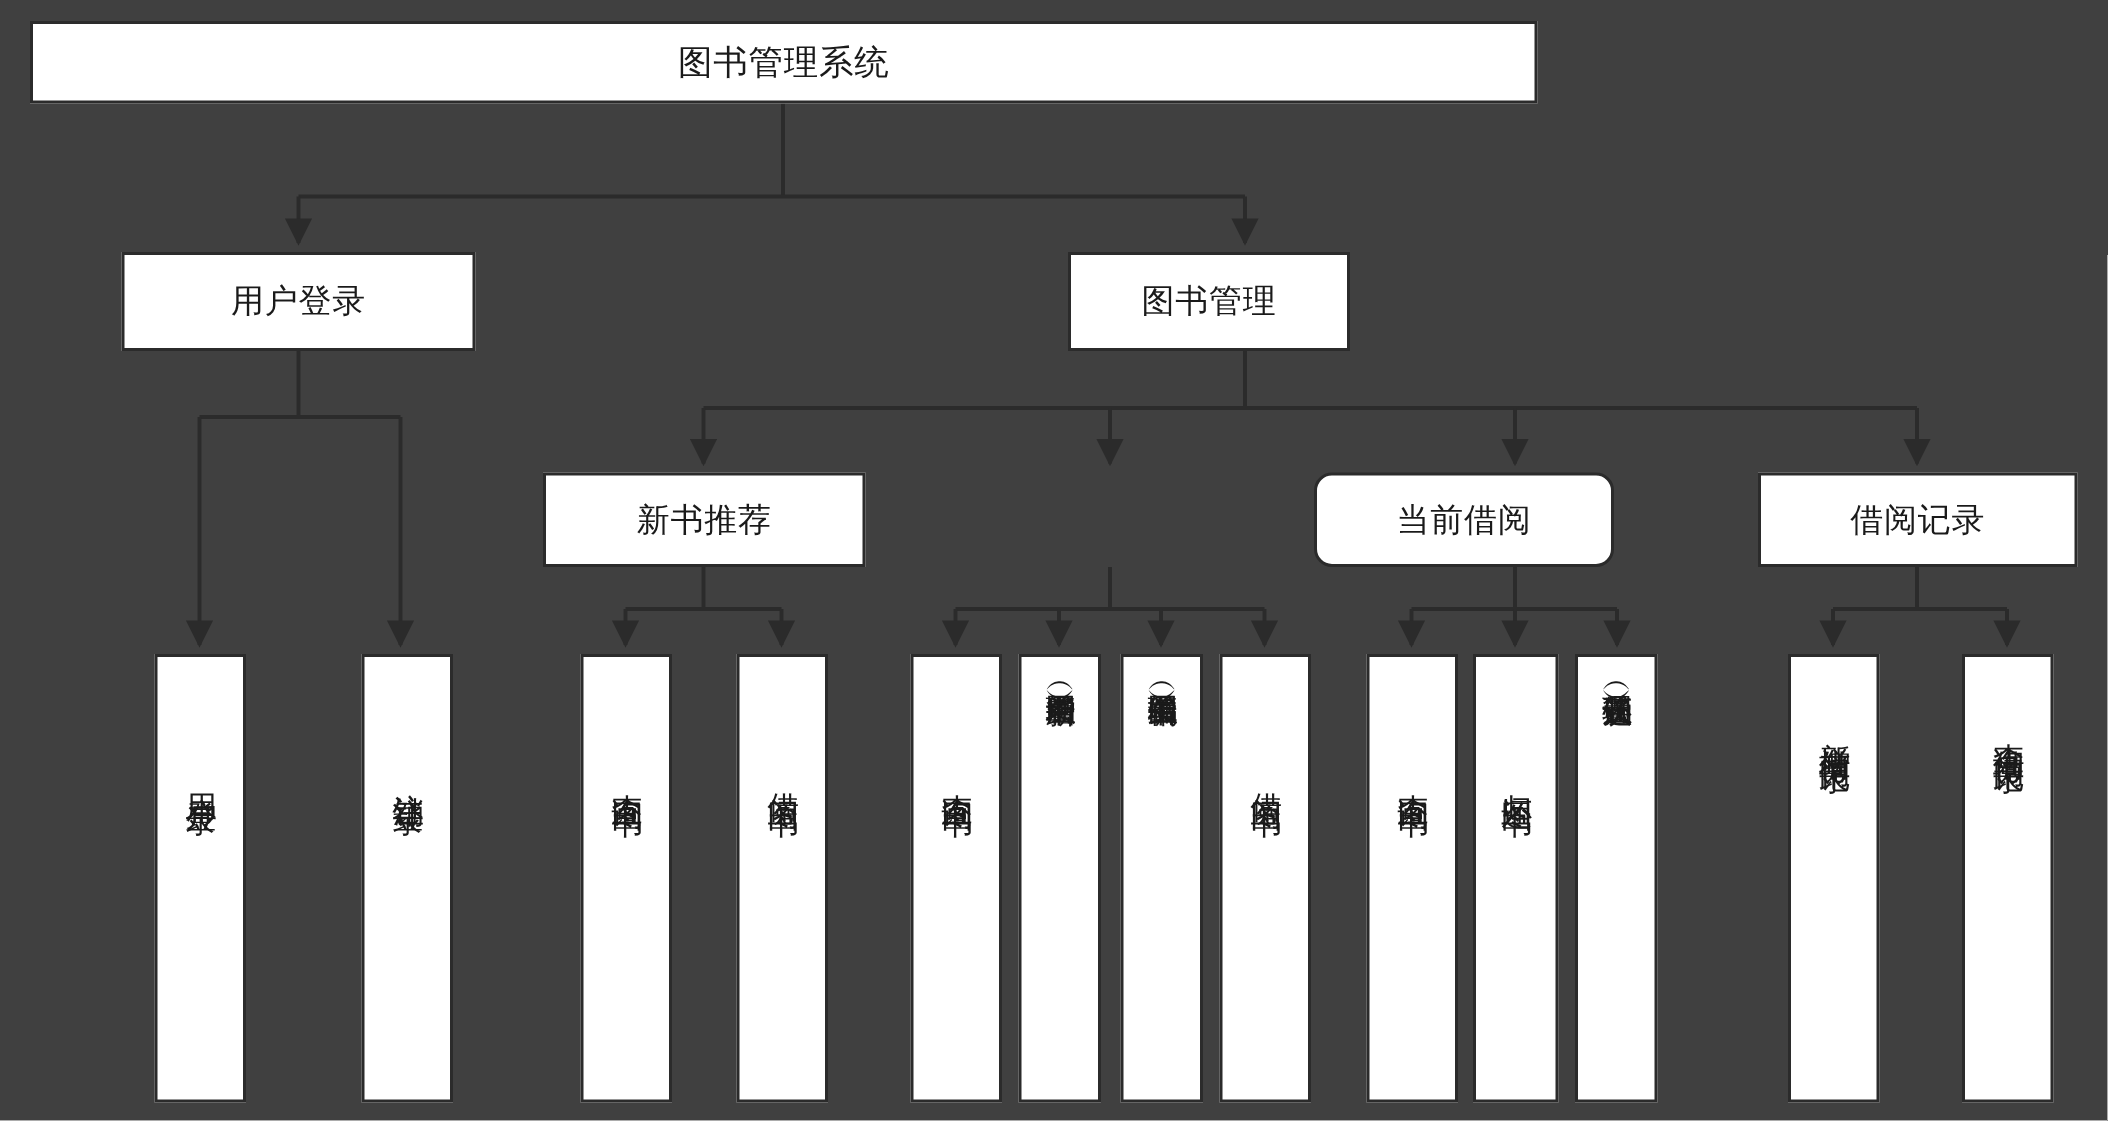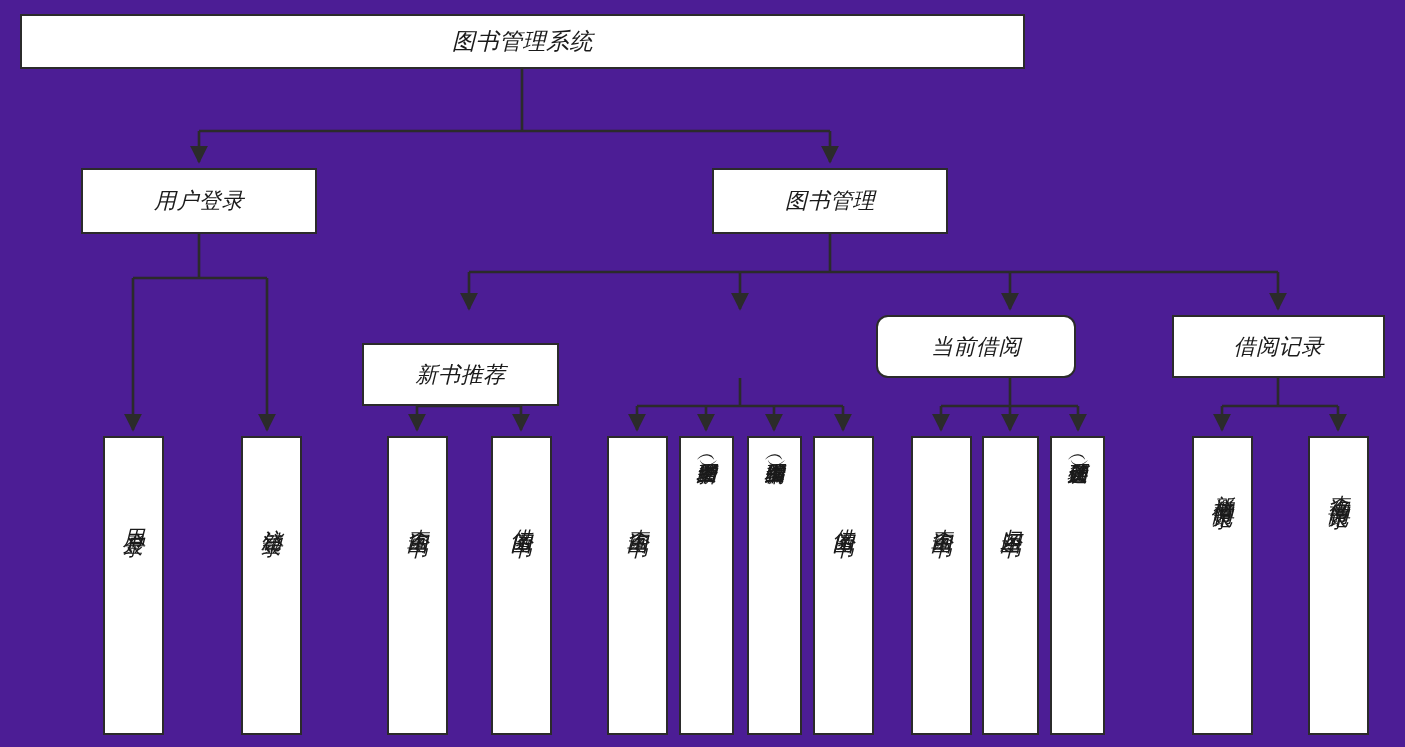--- a/index.html
+++ b/index.html
@@ -8,23 +8,22 @@
     padding: 0;
     background: #ffffff;
   }
   body {
     font-family: "Liberation Sans", "DejaVu Sans", sans-serif;
   }
   #diagram-root {
     position: relative;
     width: 1405px;
     height: 747px;
-    background: #4c1d95;
+    background: #404040;
     overflow: hidden;
-    font-style: italic;
   }
   #edge-layer {
     position: absolute;
     left: 0;
     top: 0;
     width: 1405px;
     height: 747px;
     pointer-events: none;
   }
   .node {
@@ -135,25 +134,25 @@
     </g>
   </svg>
 
   <div class="node h root" style="left:20px; top:14px; width:1005px; height:55px;">
     <span class="node-label">图书管理系统</span>
   </div>
 
   <div class="node h" style="left:81px; top:168px; width:236px; height:66px;">
     <span class="node-label">用户登录</span>
   </div>
-  <div class="node h" style="left:712px; top:168px; width:236px; height:66px;">
+  <div class="node h" style="left:712px; top:168px; width:188px; height:66px;">
     <span class="node-label">图书管理</span>
   </div>
 
-  <div class="node h" style="left:362px; top:315px; width:197px; height:63px;margin-top:28px;">
+  <div class="node h" style="left:362px; top:315px; width:215px; height:63px;">
     <span class="node-label">新书推荐</span>
   </div>
   <div class="node h" style="left:876px; top:315px; width:200px; height:63px;border-radius:12px;">
     <span class="node-label">当前借阅</span>
   </div>
   <div class="node h" style="left:1172px; top:315px; width:213px; height:63px;">
     <span class="node-label">借阅记录</span>
   </div>
 
   <div class="node v" style="left:103px; top:436px; width:61px; height:299px; padding-top:74px;">

